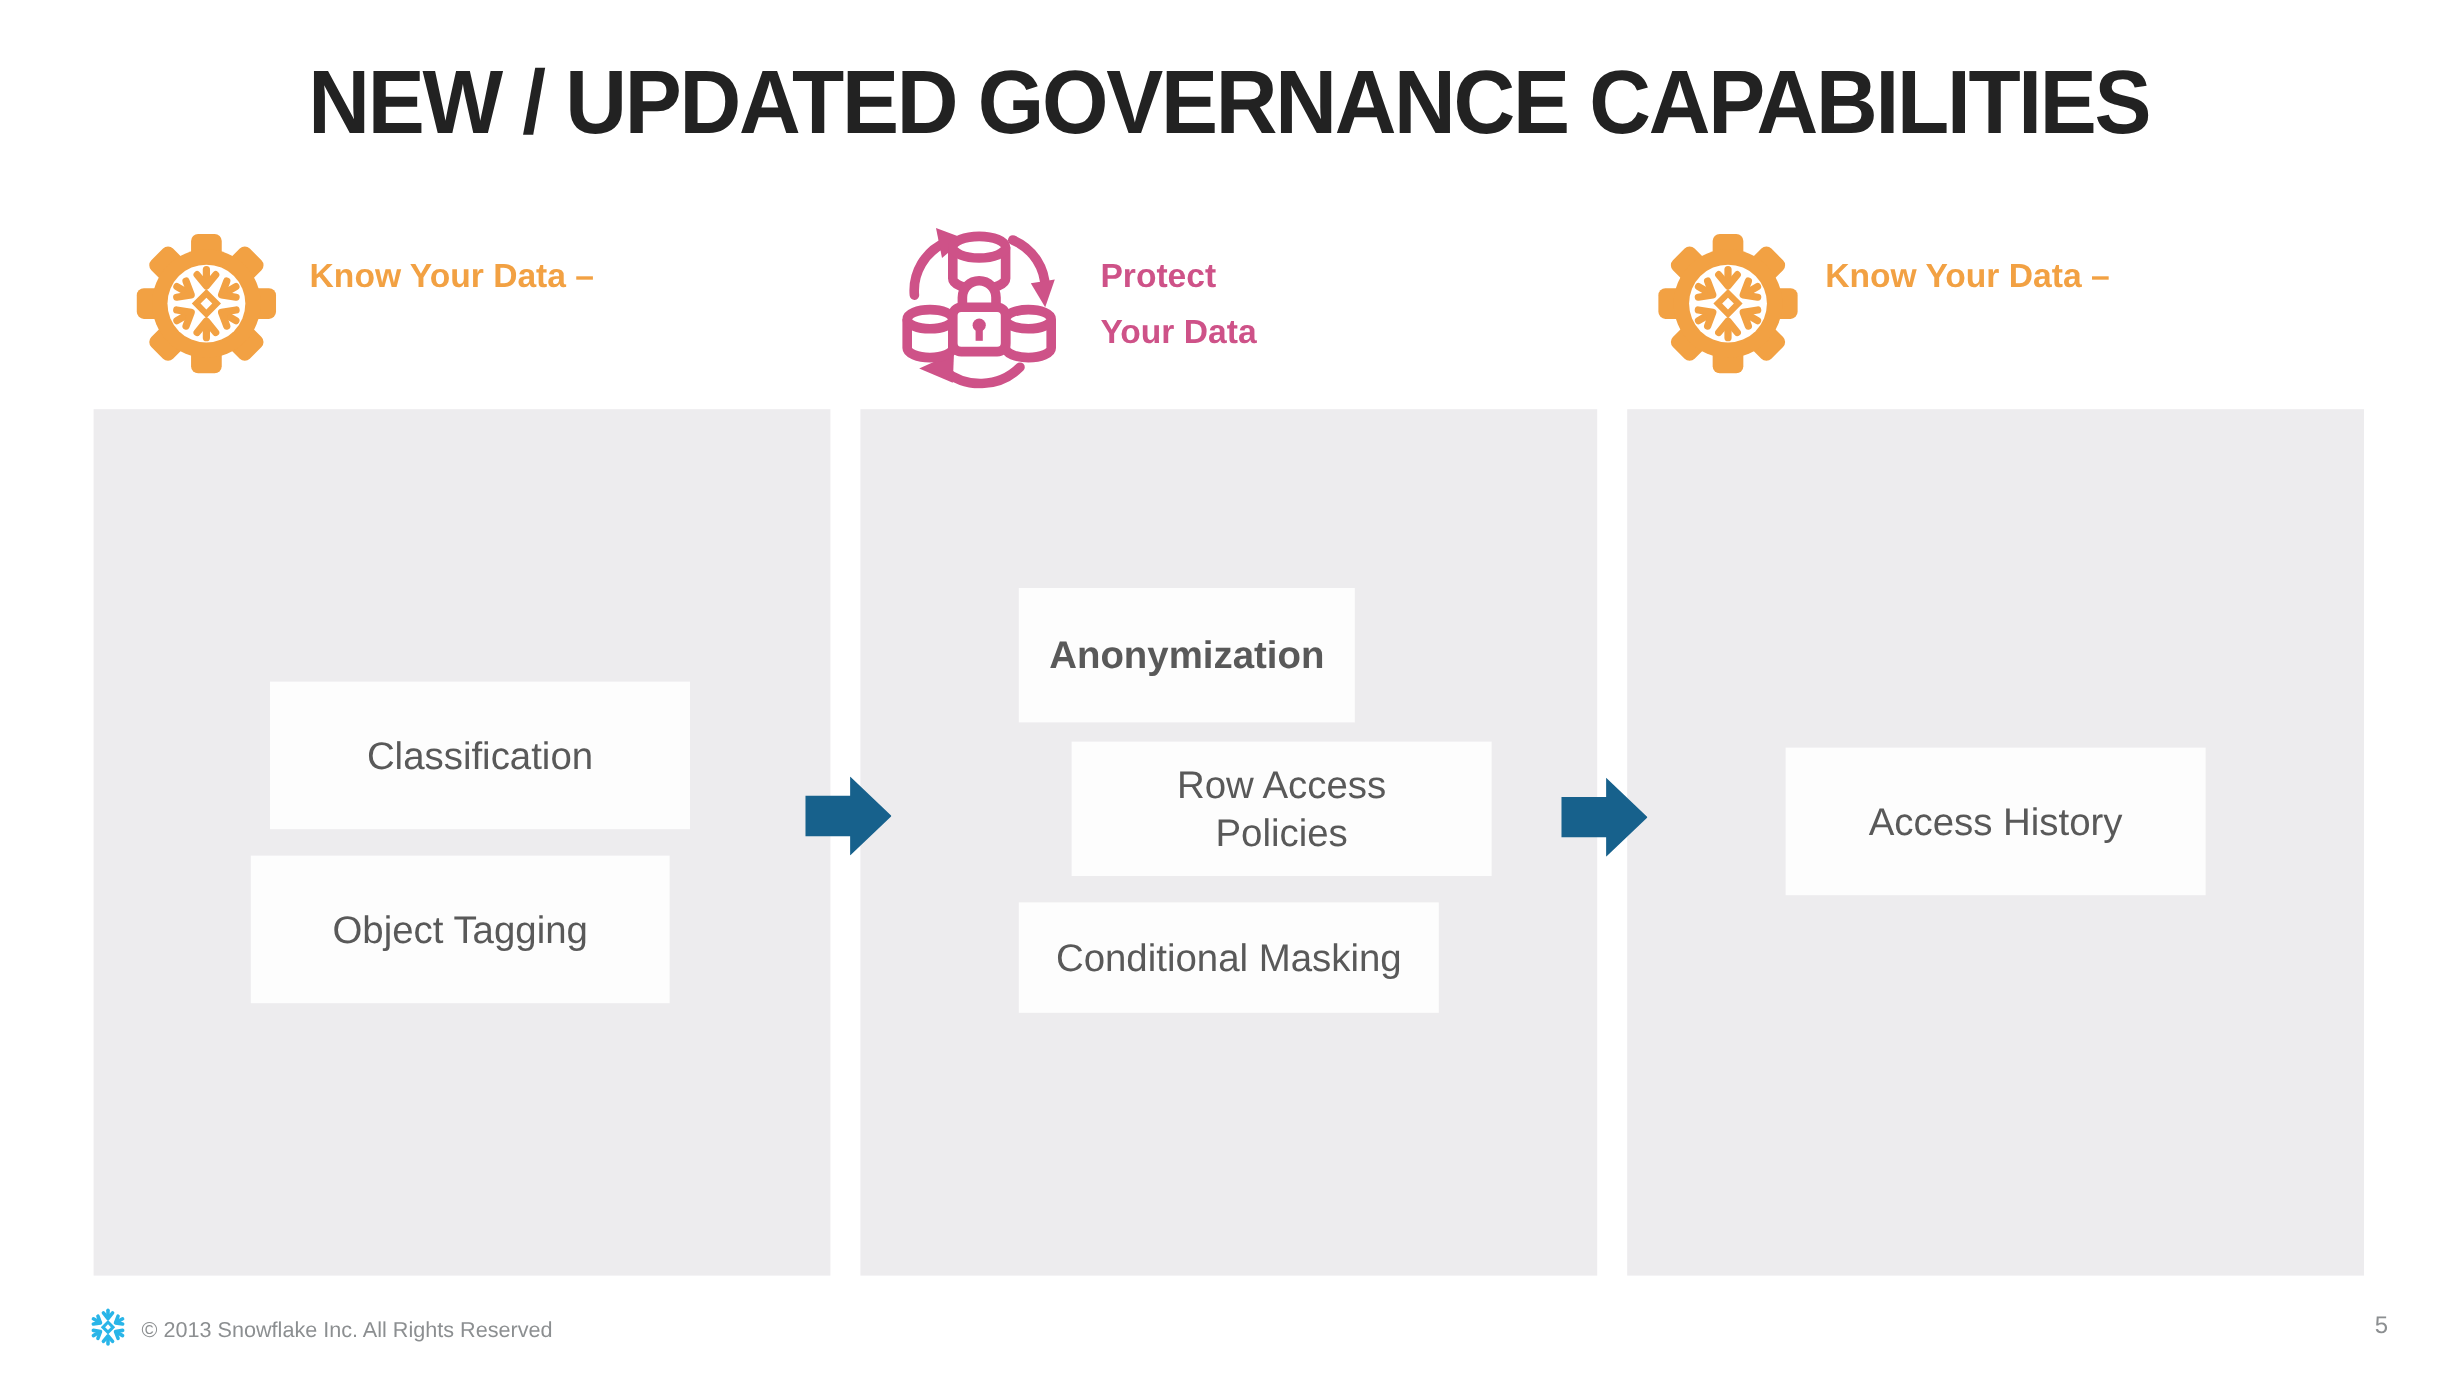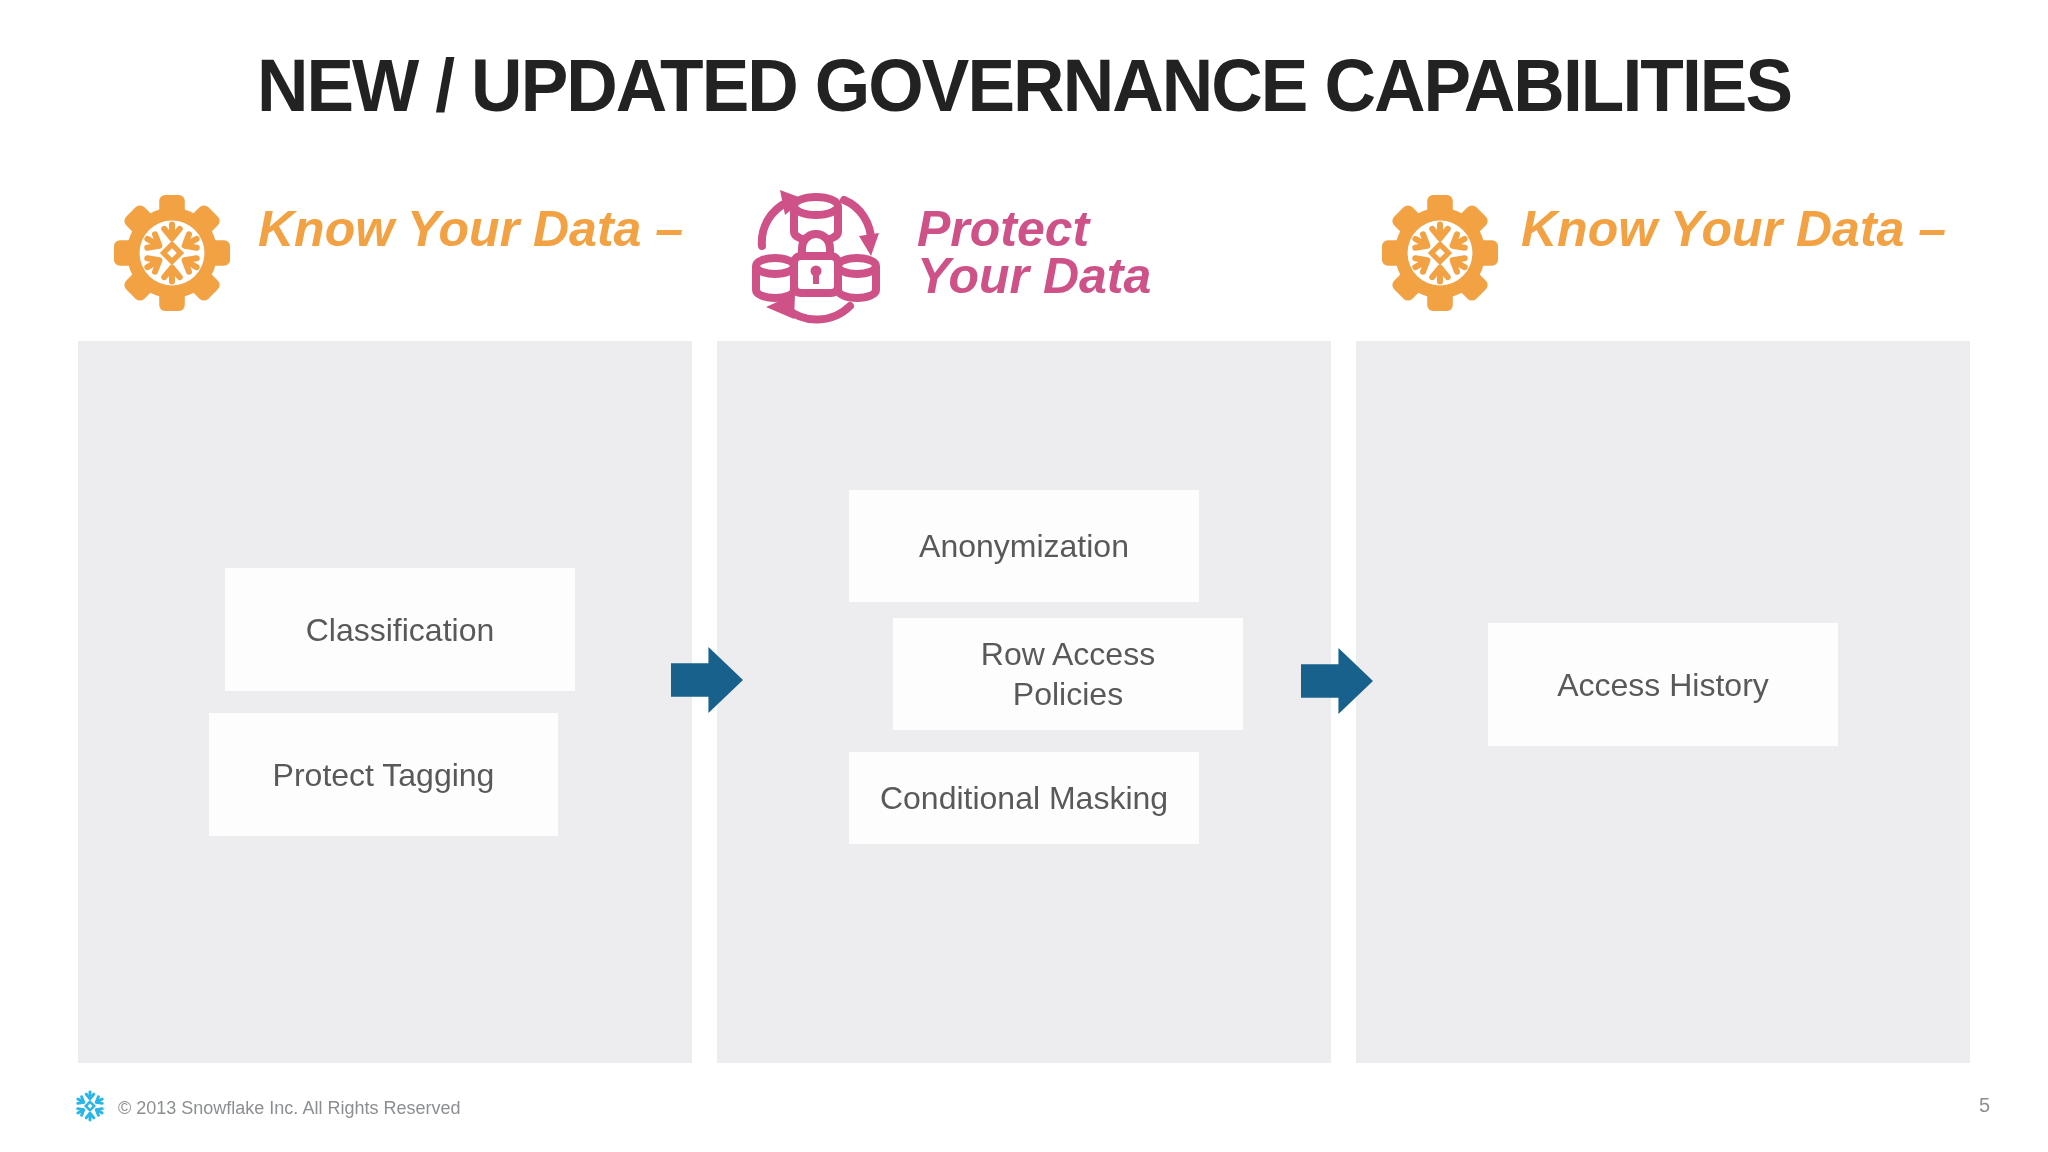--- a/index.html
+++ b/index.html
@@ -16,21 +16,21 @@
   }
 
   
   .hdr-icon { position:absolute; }
   .icon-orange { color:var(--accent-orange); }
   .icon-pink   { color:var(--accent-pink); }
   #hdr-icon-1 { left:113px;  top:191px; width:118px; height:124px; }
   #hdr-icon-2 { left:750px;  top:184px; width:132px; height:140px; }
   #hdr-icon-3 { left:1381px; top:191px; width:118px; height:124px; }
 
-  .hdr-text { position:absolute; top:206px; font-size:50px; line-height:47px; white-space:nowrap;font-style:italic; }
+  .hdr-text { position:absolute; top:206px; font-size:28px; line-height:47px; white-space:nowrap; }
   #hdr-text-1 { left:258px; }
   #hdr-text-2 { left:917px; }
   #hdr-text-3 { left:1521px; }
   .hdr-line1 { font-weight:bold; color:var(--accent-orange); }
   .hdr-line2 { color:var(--subtitle-gray); }
   .hdr-text.pink .hdr-line1, .hdr-text.pink .hdr-line2 { color:var(--accent-pink); font-weight:bold; }
 
   
   .panel { position:absolute; top:341px; width:614px; height:722px; background:var(--panel-gray); }
   #panel-1 { left:78px; }
@@ -38,21 +38,21 @@
   #panel-3 { left:1356px; }
 
   
   .cap-box {
     position:absolute; background:var(--box-white); color:var(--box-text-gray);
     font-size:32px; line-height:40px; text-align:center;
     display:flex; align-items:center; justify-content:center; padding:0 20px; box-sizing:border-box;
   }
   #box-classification   { left:209px;  top:568px; width:350px; height:123px;margin-left:16px; }
   #box-object-tagging   { left:209px;  top:713px; width:349px; height:123px; }
-  #box-anonymization    { left:849px;  top:490px; width:350px; height:112px; }
+  #box-anonymization    { left:849px;  top:490px; width:280px; height:112px;font-weight:bold; }
   #box-row-access       { left:849px;  top:618px; width:350px; height:112px;margin-left:44px; }
   #box-conditional      { left:849px;  top:752px; width:350px; height:92px; }
   #box-access-history   { left:1488px; top:623px; width:350px; height:123px; }
   #box-row-access span  { display:block; max-width:220px; }
 
   
   .block-arrow {
     position:absolute; width:72px; height:70px; background:var(--arrow-blue);
     clip-path:polygon(0% 26%, 52% 26%, 52% 3%, 100% 50%, 52% 97%, 52% 74%, 0% 74%);
   }
@@ -172,21 +172,21 @@
   </span>
   <div class="hdr-text" id="hdr-text-3">
     <div class="hdr-line1">Know Your Data –</div>
   </div>
 
   <div class="panel" id="panel-1"></div>
   <div class="panel" id="panel-2"></div>
   <div class="panel" id="panel-3"></div>
 
   <div class="cap-box" id="box-classification">Classification</div>
-  <div class="cap-box" id="box-object-tagging">Protect Tagging</div>
+  <div class="cap-box" id="box-object-tagging">Object Tagging</div>
   <div class="cap-box" id="box-anonymization">Anonymization</div>
   <div class="cap-box" id="box-row-access">
     <span>Row Access Policies</span>
   </div>
   <div class="cap-box" id="box-conditional">Conditional Masking</div>
   <div class="cap-box" id="box-access-history">Access History</div>
 
   <div class="block-arrow" id="flow-arrow-1"></div>
   <div class="block-arrow" id="flow-arrow-2"></div>
 

